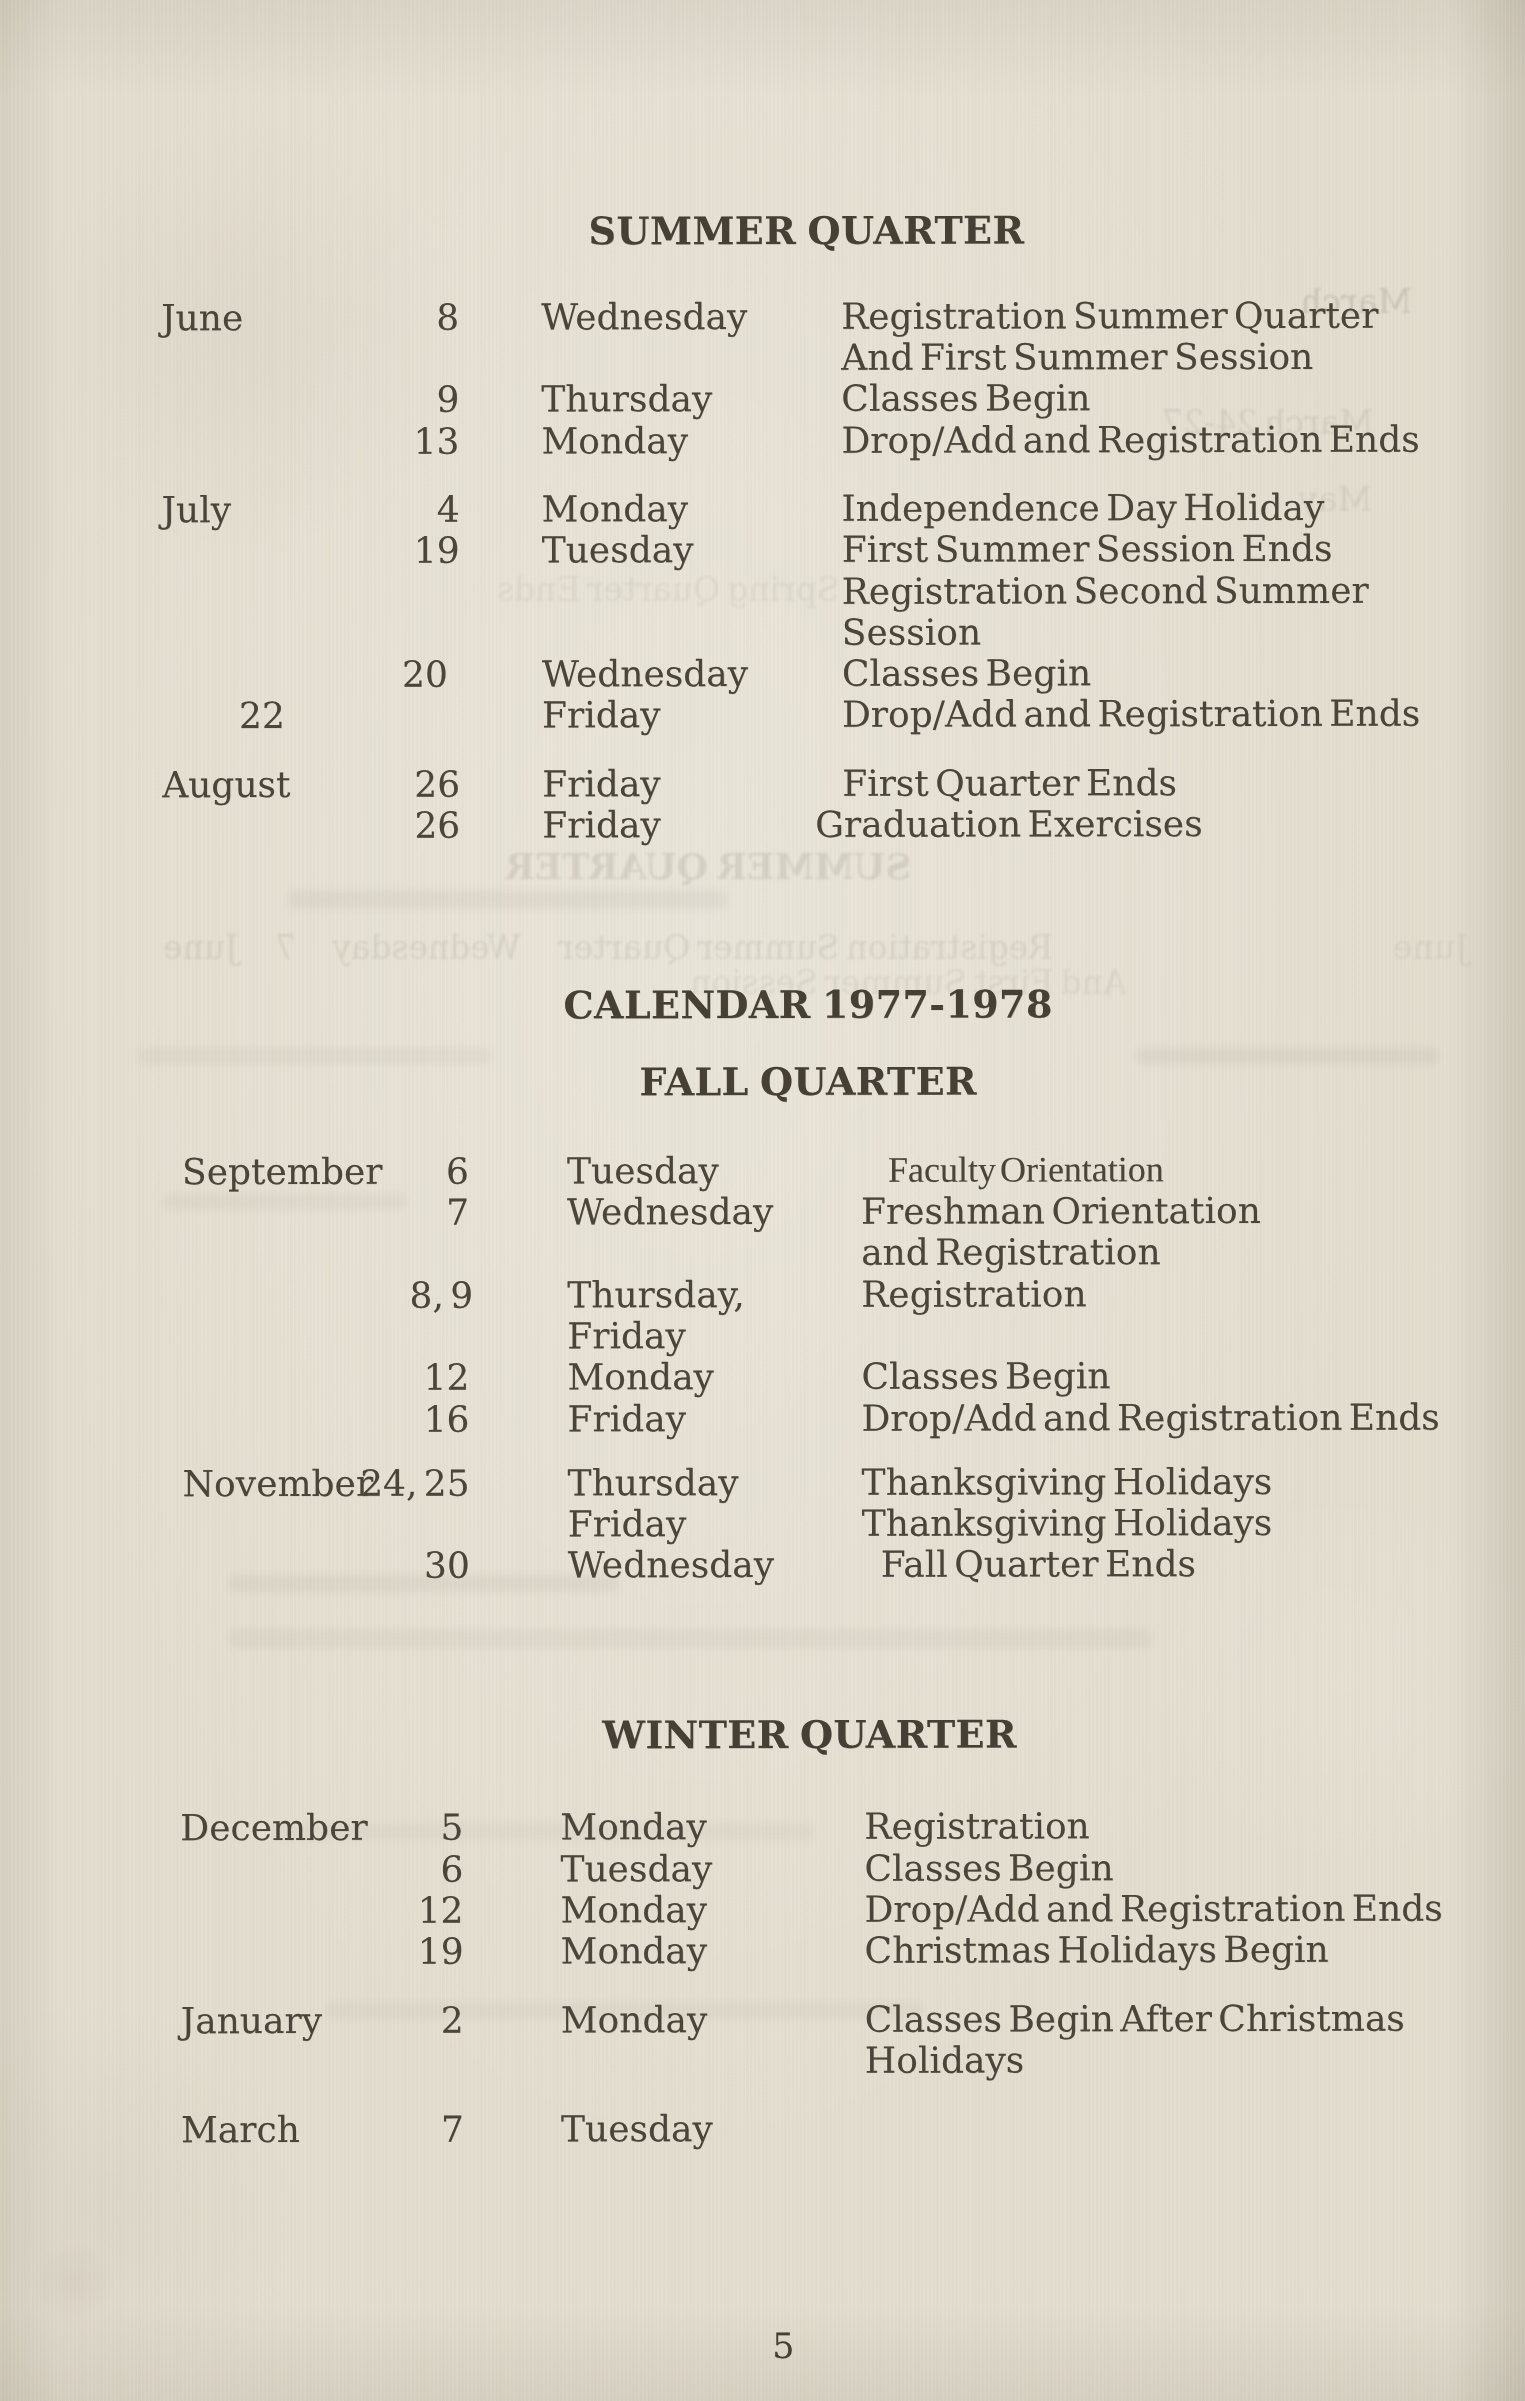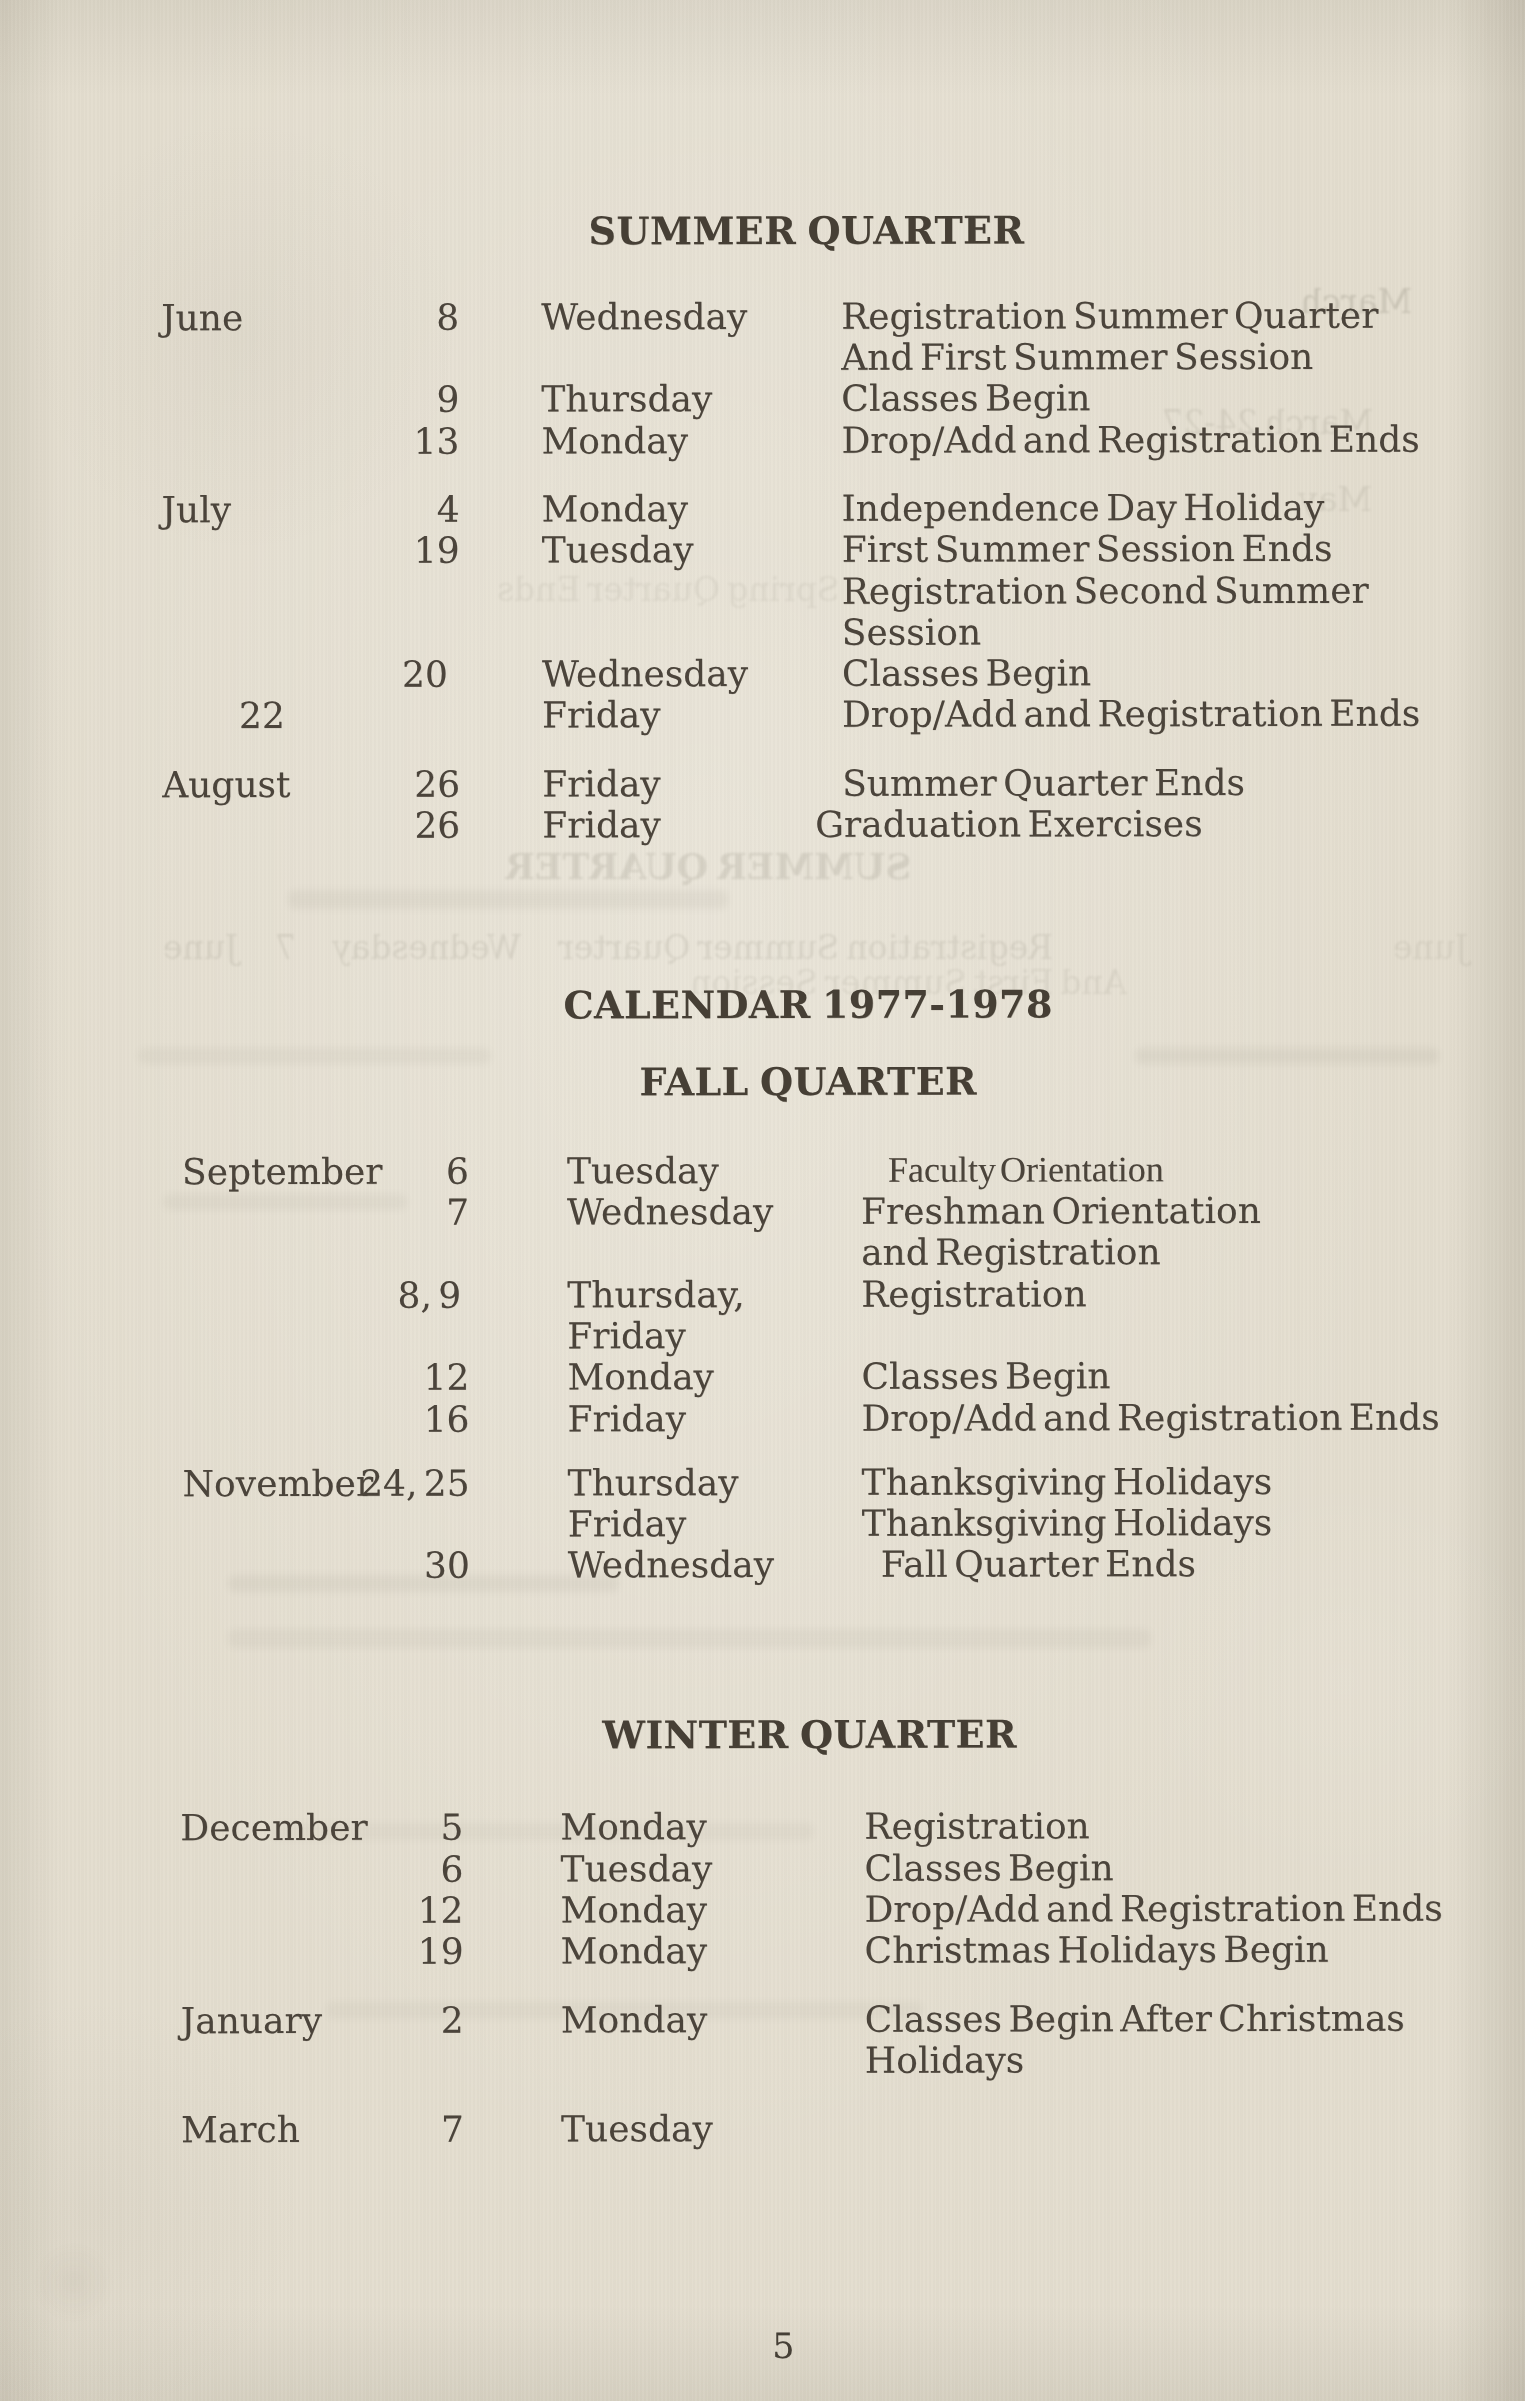--- a/index.html
+++ b/index.html
@@ -131,21 +131,21 @@
         </div>
         <div class="row-line" style="top: 694px;">
           <span class="cell-day" style="left: 240px; width: 217px; text-align: left;">22</span>
           <span class="cell-weekday" style="left: 543px;">Friday</span>
           <span class="cell-desc" style="left: 843px;">Drop/Add and Registration Ends</span>
         </div>
         <div class="row-line" style="top: 763px;">
           <span class="cell-month" style="left: 163px;">August</span>
           <span class="cell-day" style="left: 244px; width: 217px; text-align: right;">26</span>
           <span class="cell-weekday" style="left: 543px;">Friday</span>
-          <span class="cell-desc" style="left: 843px;">Summer Quarter Ends</span>
+          <span class="cell-desc" style="left: 843px;">First Quarter Ends</span>
         </div>
         <div class="row-line" style="top: 804px;">
           <span class="cell-day" style="left: 244px; width: 217px; text-align: right;">26</span>
           <span class="cell-weekday" style="left: 543px;">Friday</span>
           <span class="cell-desc" style="left: 816px;">Graduation Exercises</span>
         </div>
       </div>
   </section>
 
   <section>
@@ -160,21 +160,21 @@
         </div>
         <div class="row-line" style="top: 1191px;">
           <span class="cell-day" style="left: 252px; width: 217px; text-align: right;">7</span>
           <span class="cell-weekday" style="left: 567px;">Wednesday</span>
           <span class="cell-desc" style="left: 861px;">Freshman Orientation</span>
         </div>
         <div class="row-line" style="top: 1232px;">
           <span class="cell-desc" style="left: 861px;">and Registration</span>
         </div>
         <div class="row-line" style="top: 1274px;">
-          <span class="cell-day" style="left: 244px; width: 217px; text-align: right;">8, 9</span>
+          <span class="cell-day" style="left: 256px; width: 217px; text-align: right;">8, 9</span>
           <span class="cell-weekday" style="left: 567px;">Thursday,</span>
           <span class="cell-desc" style="left: 861px;">Registration</span>
         </div>
         <div class="row-line" style="top: 1315px;">
           <span class="cell-weekday" style="left: 567px;">Friday</span>
         </div>
         <div class="row-line" style="top: 1356px;">
           <span class="cell-day" style="left: 252px; width: 217px; text-align: right;">12</span>
           <span class="cell-weekday" style="left: 567px;">Monday</span>
           <span class="cell-desc" style="left: 861px;">Classes Begin</span>

